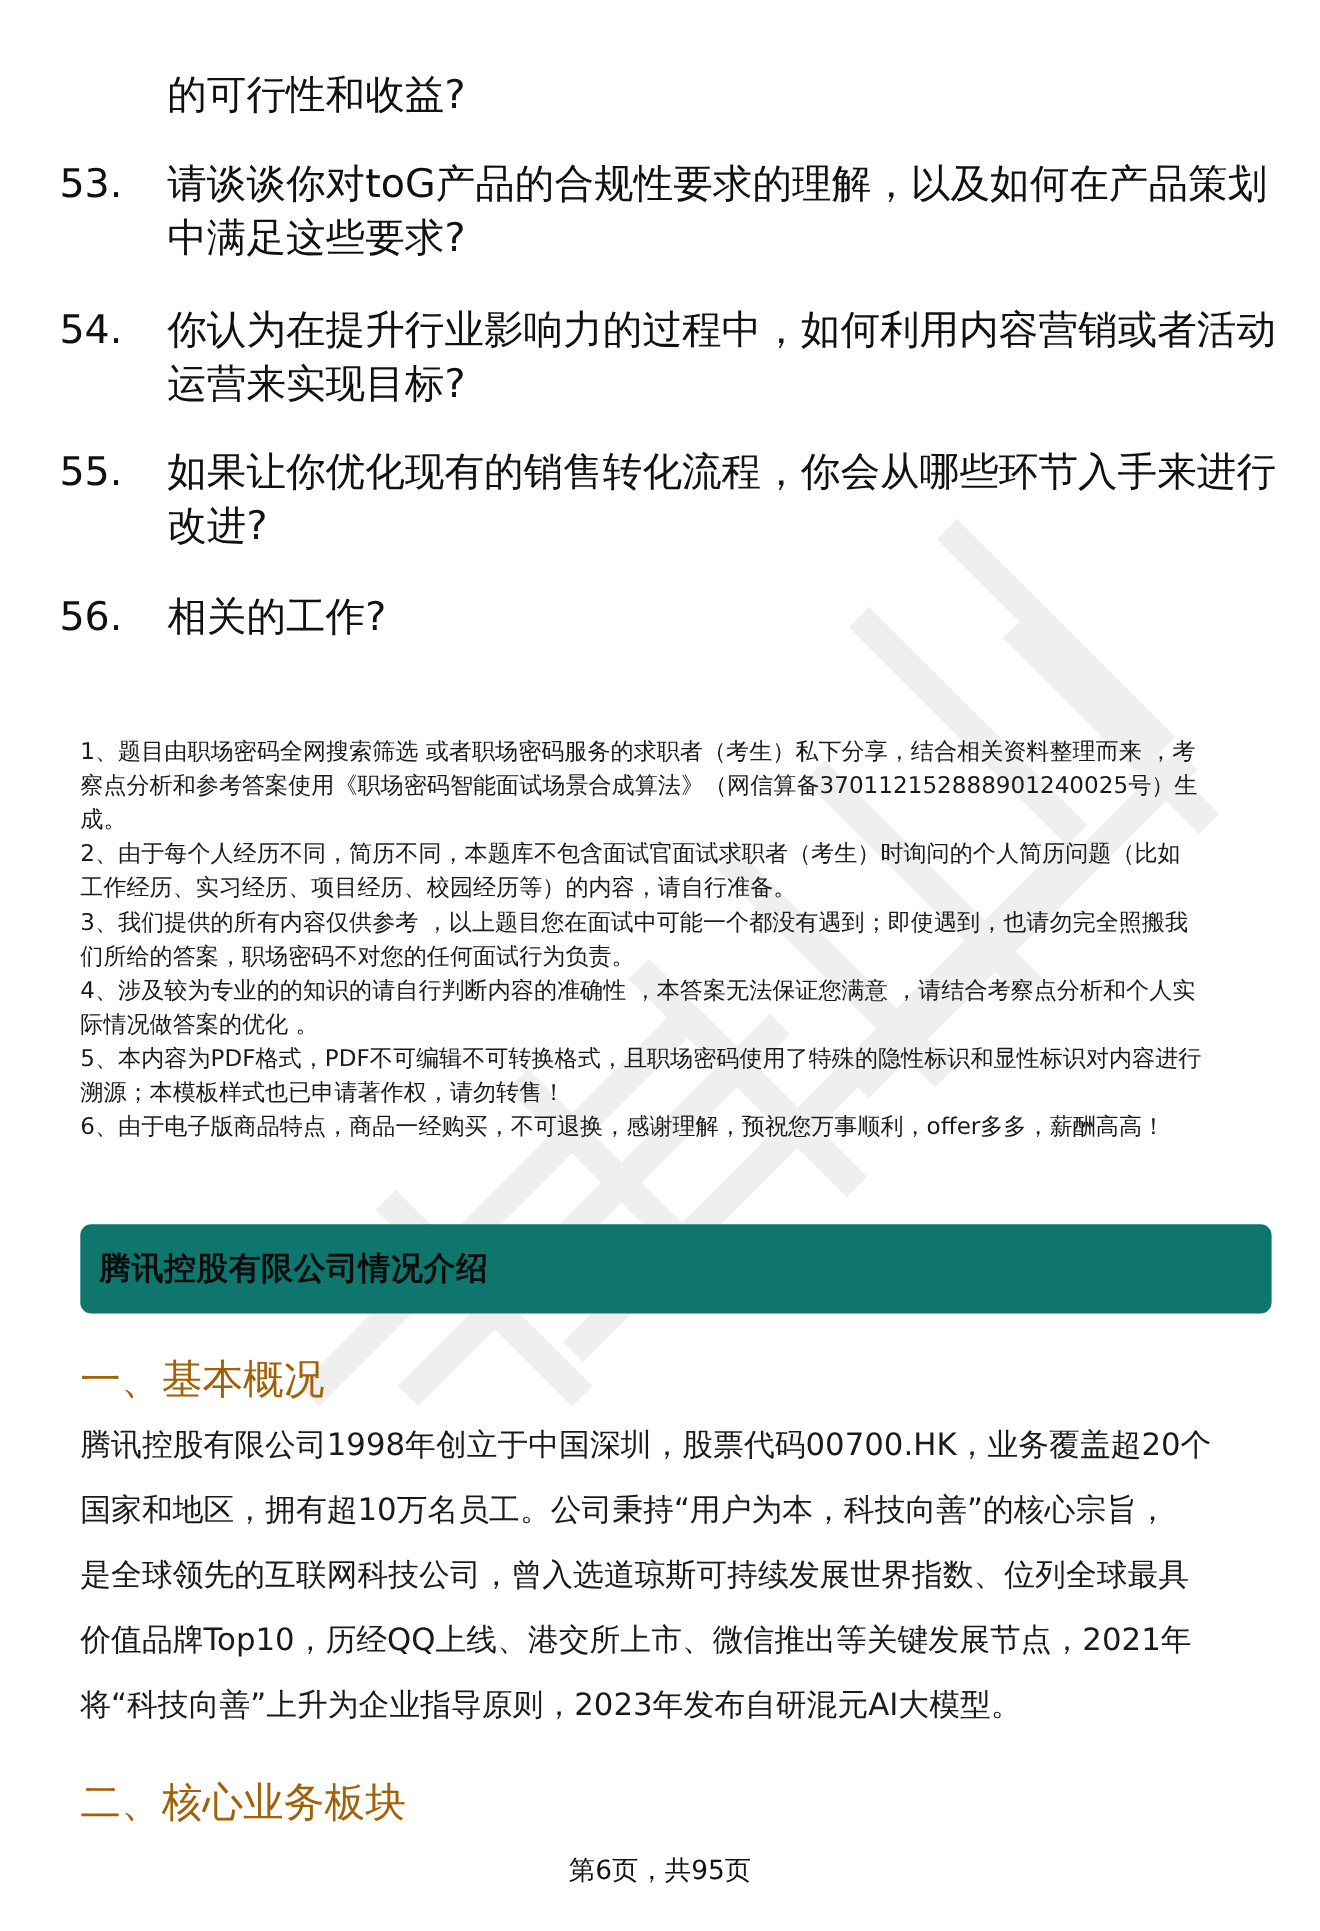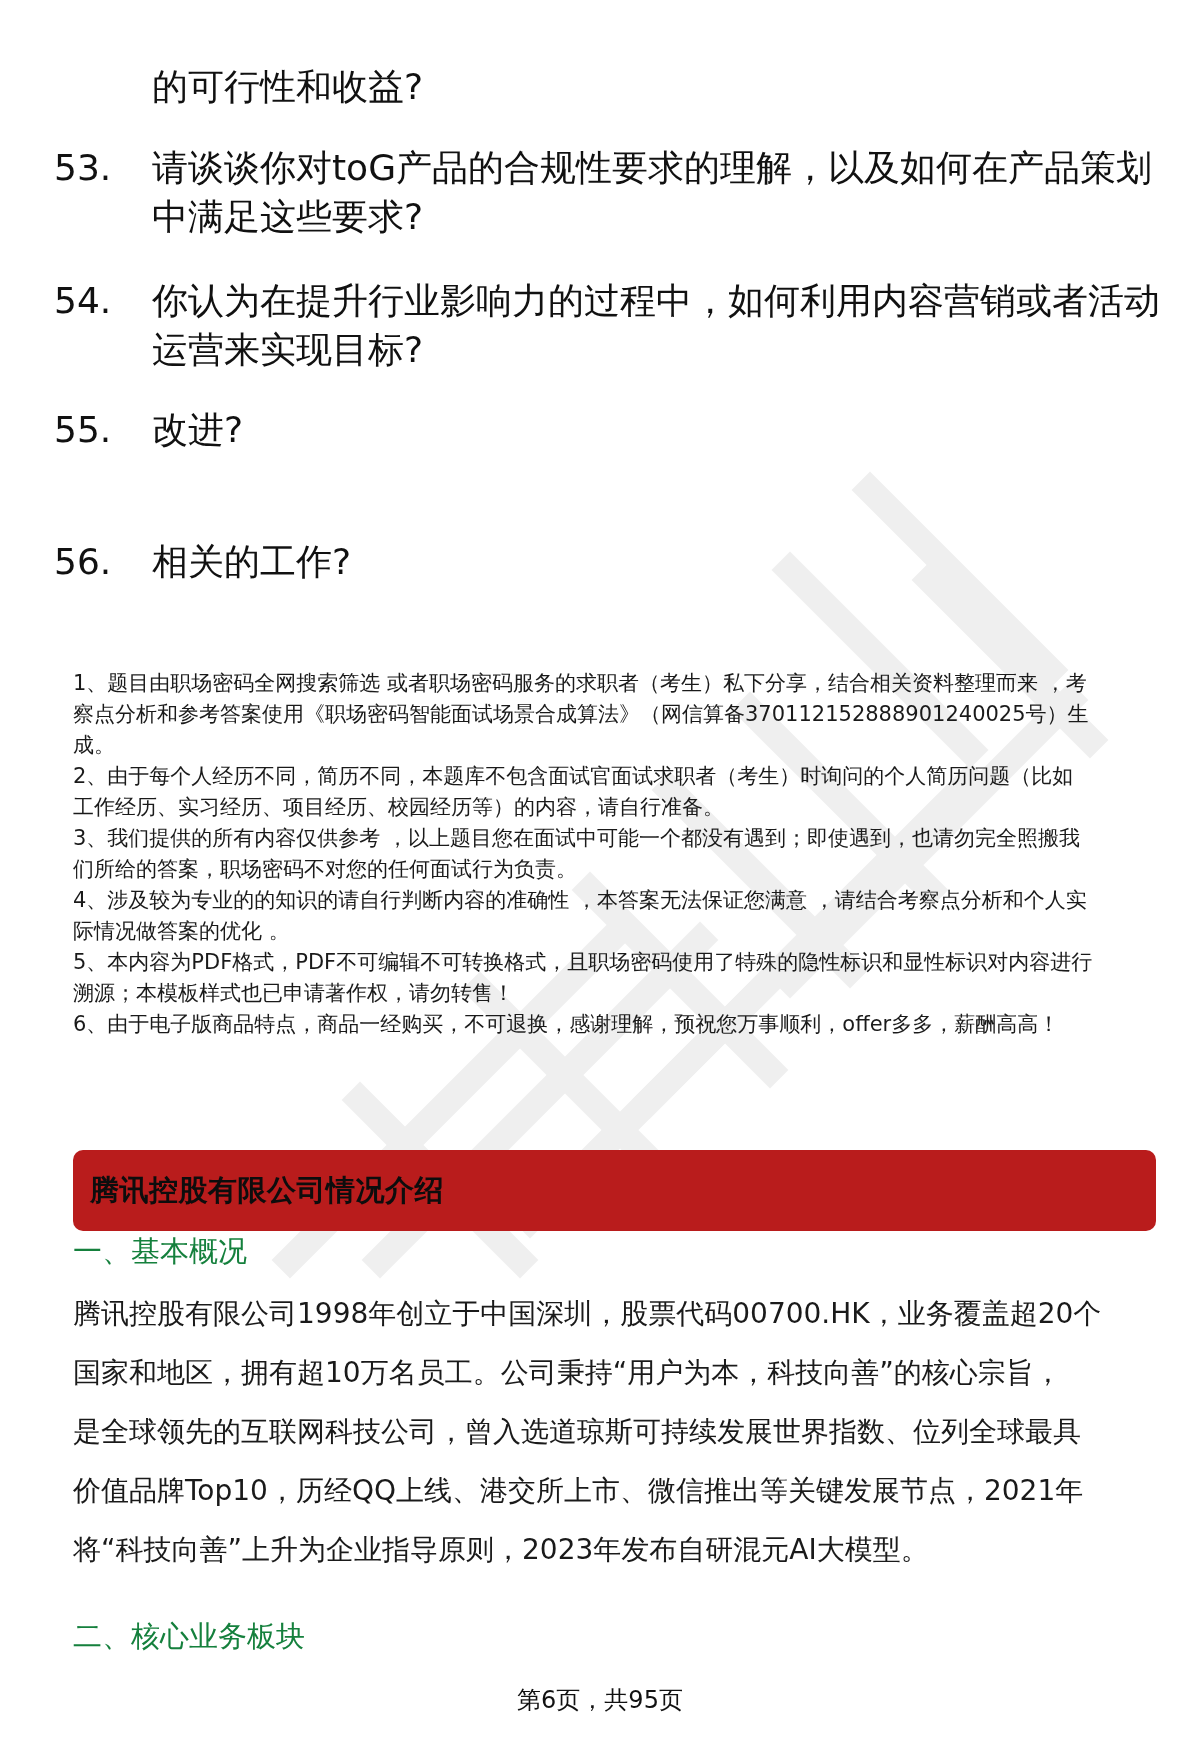--- a/index.html
+++ b/index.html
@@ -68,42 +68,40 @@
     }
     .notes div { white-space: nowrap; }
 
     
     .banner {
       position: absolute;
       left: 73px;
       top: 1113px;
       width: 1083px;
       height: 81px;
-      background: #b91c1c;
+      background: #0f766e;
       border-radius: 10px;
-      margin-top: 37px;
     }
     .banner-title {
       position: absolute;
       left: 17px;
       top: 0;
       line-height: 81px;
       font-size: 29px;
       font-weight: bold;
       color: #0d0d0d;
       letter-spacing: 0.5px;
     }
 
     .h2 {
       position: absolute;
       left: 73px;
-      font-size: 29px;
+      font-size: 37px;
       line-height: 40px;
-      color: #15803d;
-      font-family: Liberation Mono, monospace;
+      color: #a16207;
     }
     .para {
       position: absolute;
       left: 73px;
       top: 1284px;
       width: 1090px;
       font-size: 28px;
       line-height: 59px;
       color: #1a1a1a;
     }
@@ -163,20 +161,21 @@
       <span class="num">54.</span>
       <div class="text">
         <div>你认为在提升行业影响力的过程中，如何利用内容营销或者活动</div>
         <div>运营来实现目标?</div>
       </div>
     </div>
 
     <div class="q" style="top:405px;">
       <span class="num">55.</span>
       <div class="text">
+        <div>如果让你优化现有的销售转化流程，你会从哪些环节入手来进行</div>
         <div>改进?</div>
       </div>
     </div>
 
     <div class="q" style="top:537px;">
       <span class="num">56.</span>
       <div class="text">
         <div>相关的工作?</div>
       </div>
     </div>

